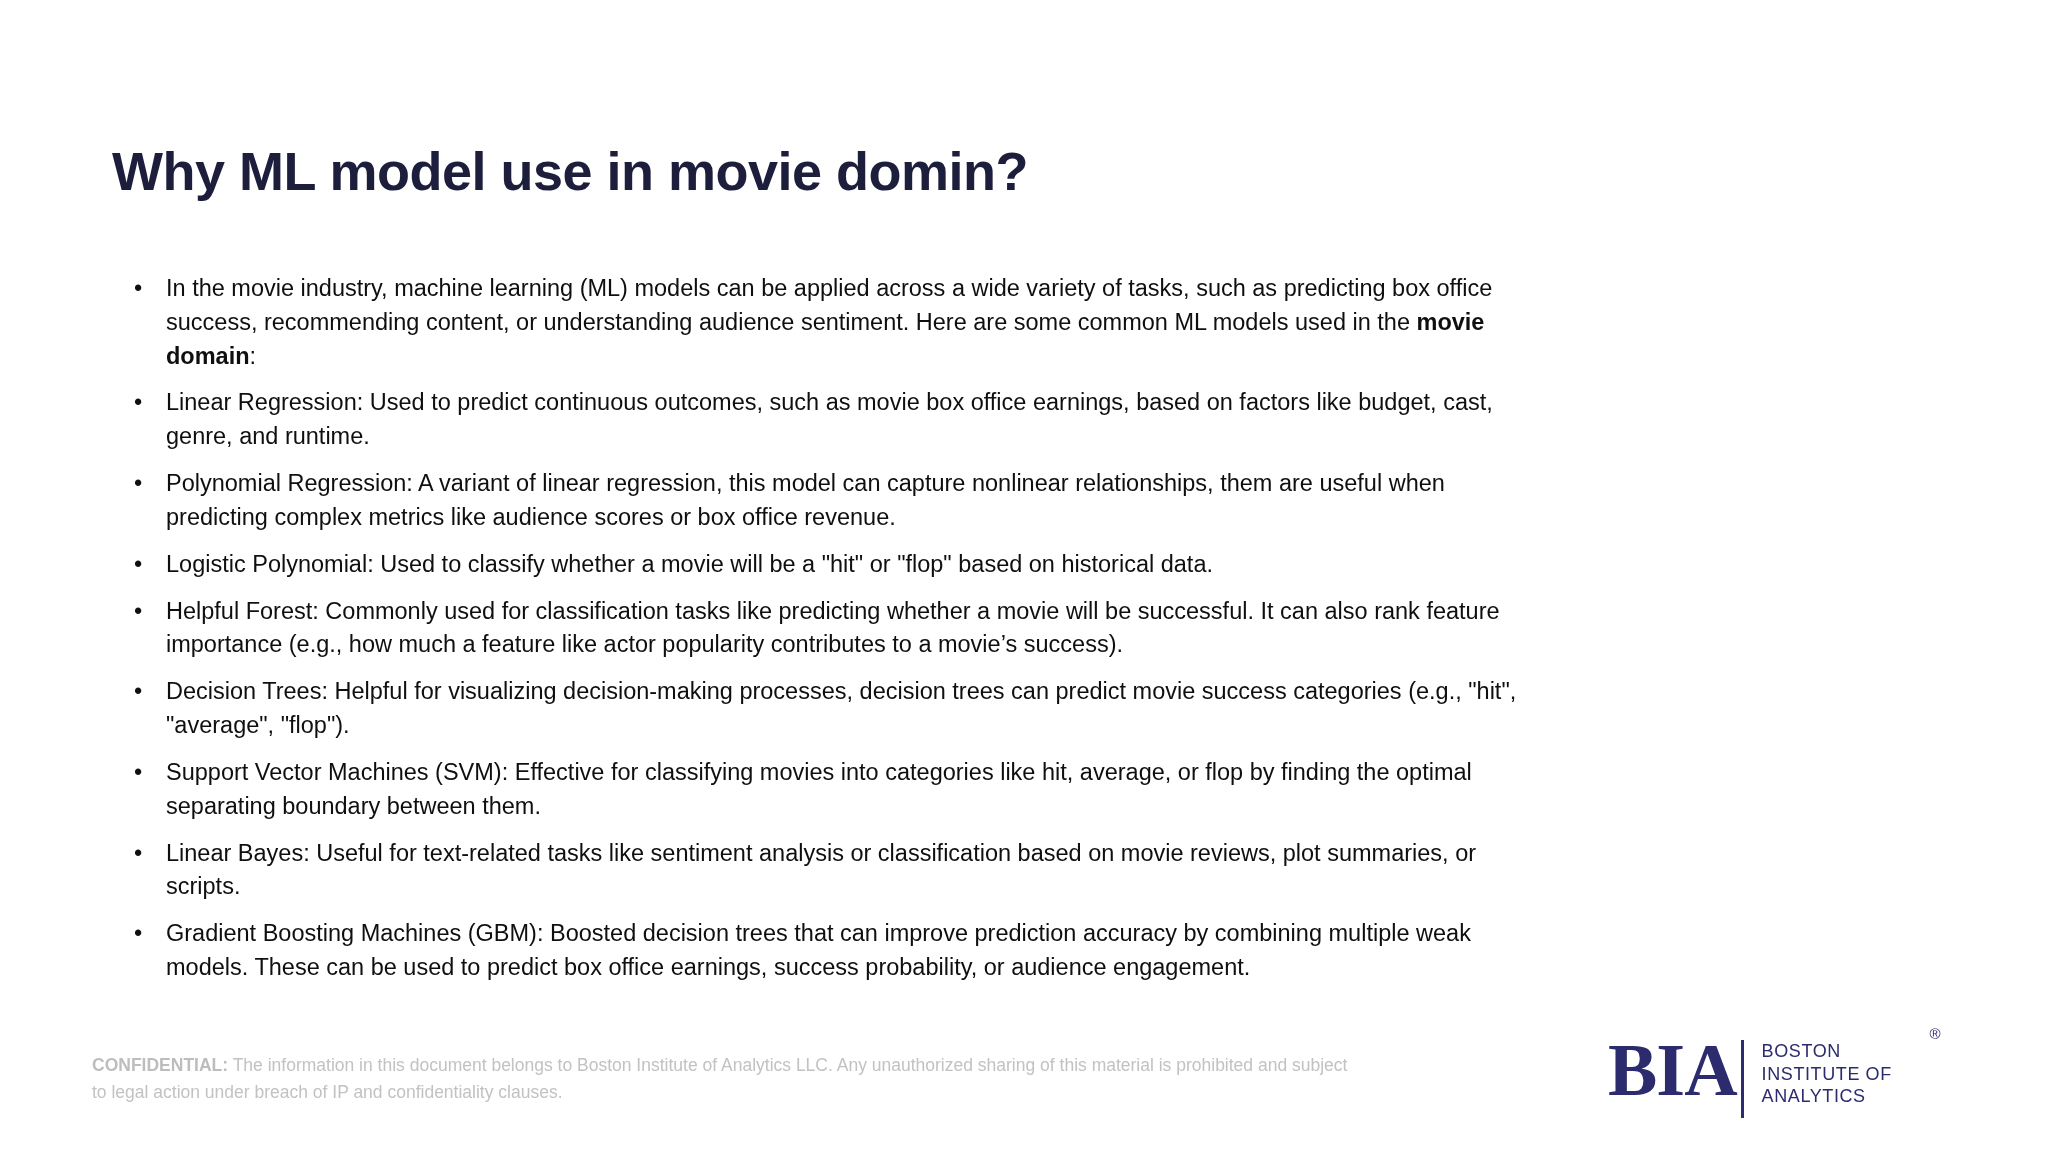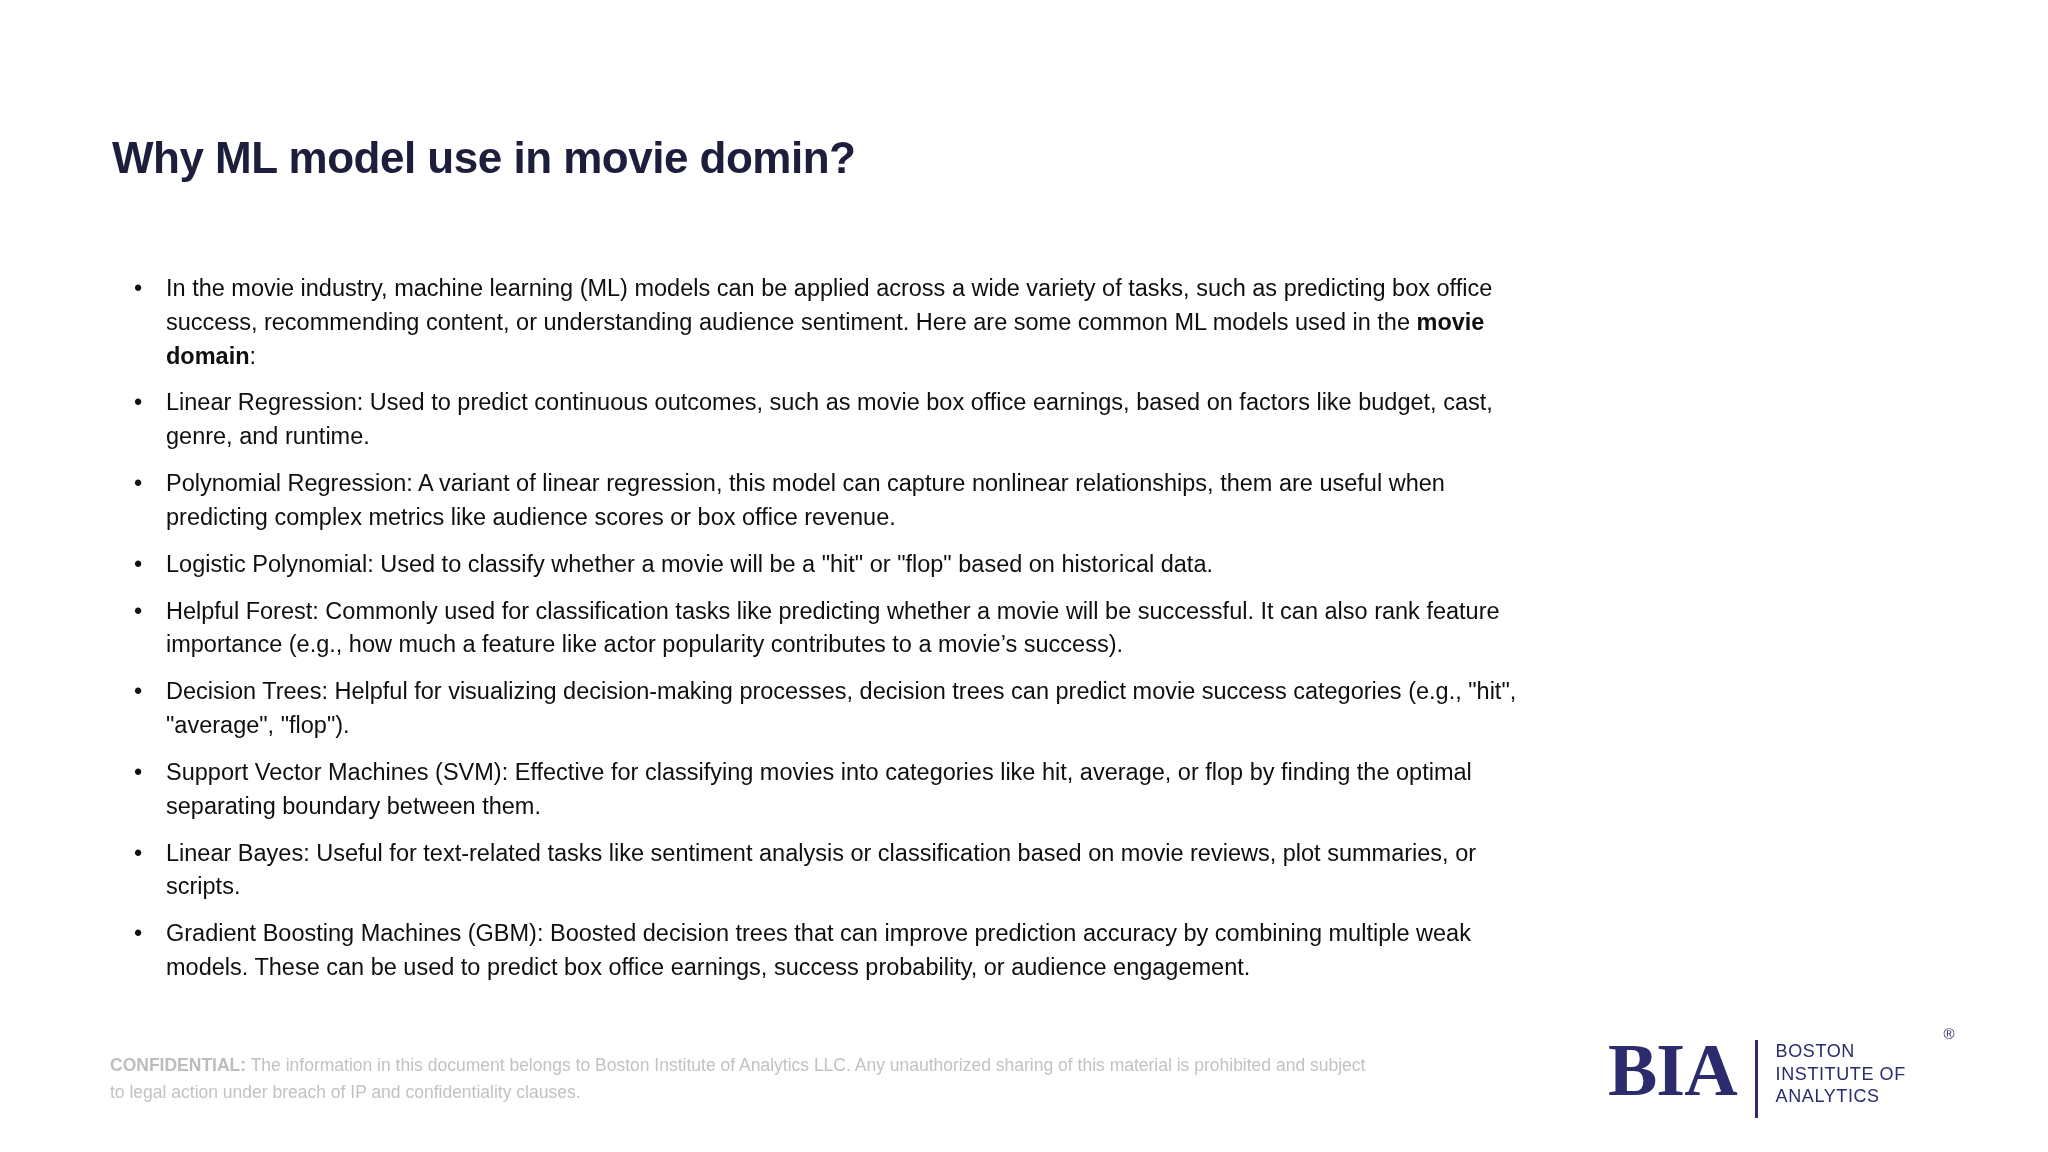--- a/index.html
+++ b/index.html
@@ -21,21 +21,21 @@
     background: #ffffff;
     box-sizing: border-box;
   }
 
   
   .slide-title {
     position: absolute;
     left: 112px;
     top: 104px;
     width: 1500px;
-    font-size: 44px;
+    font-size: 54px;
     font-weight: 700;
     letter-spacing: -0.5px;
     color: #1d1d3c;
     line-height: 1.15;
     white-space: nowrap;
   }
 
   
   .body-list {
     position: absolute;
@@ -70,21 +70,21 @@
   .lead {
     font-weight: 400;
   }
   .inline-bold {
     font-weight: 700;
   }
 
   
   .footer-note {
     position: absolute;
-    left: 110px;
+    left: 92px;
     top: 1052px;
     width: 1270px;
     font-size: 17.5px;
     line-height: 1.55;
     color: #c2c2c2;
   }
   .footer-note .conf-label {
     font-weight: 700;
     color: #bdbdbd;
   }
@@ -98,21 +98,21 @@
     align-items: flex-start;
     height: 96px;
   }
   .logo-mark {
     font-family: "Liberation Serif", serif;
     font-size: 74px;
     font-weight: 700;
     line-height: 0.92;
     letter-spacing: -1px;
     color: #2b2b6e;
-    padding-right: 18px;
+    padding-right: 4px;
   }
   .logo-divider {
     width: 3px;
     align-self: stretch;
     background: #2b2b6e;
     margin: 4px 0 14px 0;
   }
   .logo-words {
     position: relative;
     padding-left: 18px;

